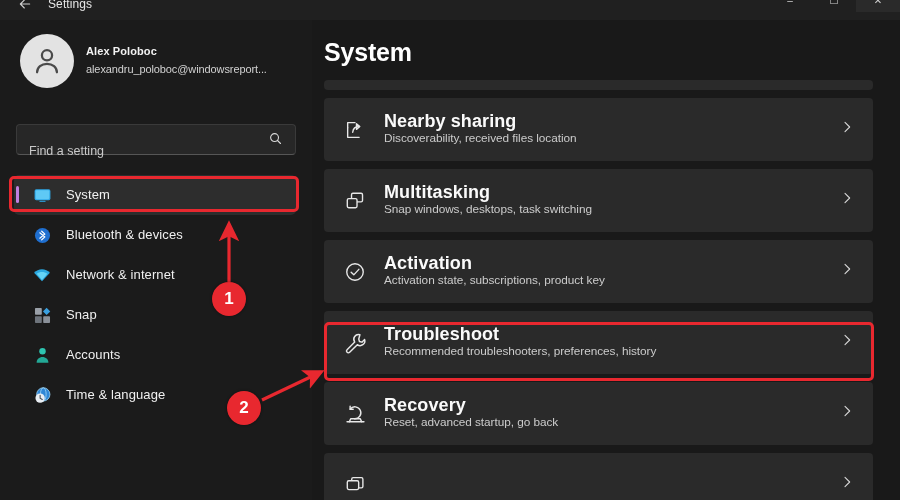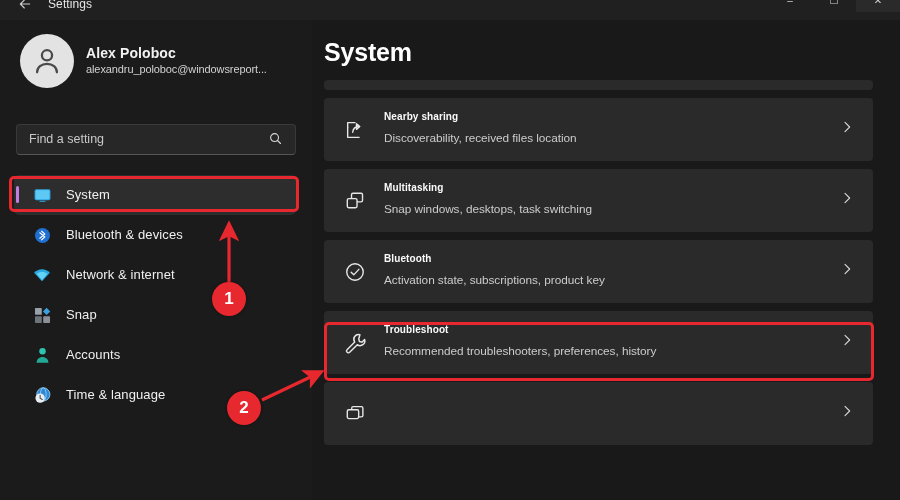--- a/index.html
+++ b/index.html
@@ -44,35 +44,35 @@
     position: absolute; left: 20px; top: 14px; width: 280px; height: 56px;
   }
   .avatar {
     position: absolute; left: 0; top: 0; width: 54px; height: 54px;
     border-radius: 50%; background: #e3e3e3;
     display: flex; align-items: center; justify-content: center;
   }
   .avatar svg { width: 34px; height: 34px; display: block; }
   .user-name {
     position: absolute; left: 66px; top: 11px;
-    font-size: 14px; font-weight: bold; color: #f2f2f2; letter-spacing: .1px;
+    font-size: 11px; font-weight: bold; color: #f2f2f2; letter-spacing: .1px;
   }
   .user-mail {
     position: absolute; left: 66px; top: 29px;
     font-size: 11px; color: #d2d2d2; letter-spacing: -.1px;
     white-space: nowrap; max-width: 232px; overflow: hidden;
   }
 
   .searchbox {
     position: absolute; left: 16px; top: 104px; width: 280px; height: 31px;
     background: #272727; border: 1px solid #3a3a3a; border-bottom-color: #565656;
     border-radius: 4px;
   }
   .searchbox .ph {
-    position: absolute; left: 12px; top: 0; height: 29px; line-height: 29px;
+    position: absolute; left: 12px; top: 12px; height: 29px; line-height: 29px;
     font-size: 12.5px; color: #c9c9c9;
   }
   .searchbox .mag {
     position: absolute; right: 10px; top: 6px; width: 17px; height: 17px;
     color: #d8d8d8;
   }
   .searchbox .mag svg { width: 15px; height: 15px; display:block; }
 
   .navlist { position: absolute; left: 0; top: 155px; width: 312px; }
   .nav-item {
@@ -113,21 +113,21 @@
     position: relative; width: 549px; height: 63px;
     background: #2a2a2a; border-radius: 4px; margin-bottom: 8px;
   }
   .row-ico {
     position: absolute; left: 18px; top: 19px; width: 26px; height: 26px;
     color: #e8e8e8; display: flex; align-items: center; justify-content: center;
   }
   .row-ico svg { display: block; }
   .row-title {
     position: absolute; left: 60px; top: 13px;
-    font-size: 10px; font-weight: bold; color: #fafafa; letter-spacing: .1px;
+    font-size: 18px; font-weight: bold; color: #fafafa; letter-spacing: .1px;
   }
   .row-sub {
     position: absolute; left: 60px; top: 33px;
     font-size: 11.8px; color: #cccccc; letter-spacing: -.05px;
   }
   .row-chev {
     position: absolute; right: 16px; top: 21px; width: 18px; height: 18px;
     color: #d8d8d8;
   }
   .row-chev svg { display: block; }
@@ -311,21 +311,21 @@
         </div>
       </div>
 
       <div class="row">
         <div class="row-ico">
           <svg width="22" height="22" viewBox="0 0 24 24" fill="none" stroke="#e8e8e8" stroke-width="1.5" stroke-linecap="round" stroke-linejoin="round">
             <circle cx="12" cy="12" r="9"></circle>
               <path d="M7.8 12.2l2.9 2.9 5.5-6"></path>
           </svg>
         </div>
-        <div class="row-title">Bluetooth</div>
+        <div class="row-title">Activation</div>
         <div class="row-sub">Activation state, subscriptions, product key</div>
         <div class="row-chev">
           <svg viewBox="0 0 24 24" width="16" height="16" fill="none" stroke="#d8d8d8" stroke-width="1.6" stroke-linecap="round" stroke-linejoin="round">
               <path d="M9 5l7 7-7 7"></path>
             </svg>
         </div>
       </div>
 
       <div class="row">
         <div class="row-ico">
@@ -335,20 +335,37 @@
         </div>
         <div class="row-title">Troubleshoot</div>
         <div class="row-sub">Recommended troubleshooters, preferences, history</div>
         <div class="row-chev">
           <svg viewBox="0 0 24 24" width="16" height="16" fill="none" stroke="#d8d8d8" stroke-width="1.6" stroke-linecap="round" stroke-linejoin="round">
               <path d="M9 5l7 7-7 7"></path>
             </svg>
         </div>
       </div>
 
+      <div class="row">
+        <div class="row-ico">
+          <svg width="23" height="23" viewBox="0 0 24 24" fill="none" stroke="#e8e8e8" stroke-width="1.5" stroke-linecap="round" stroke-linejoin="round">
+            <path d="M6.4 3.3v3.2h3.2"></path>
+            <path d="M6.4 6.5a6.2 6.2 0 114.6 9.9"></path>
+            <path d="M3.2 19.6h17.6"></path>
+            <path d="M5.6 19.6l1.4-3.2h10l1.4 3.2"></path>
+          </svg>
+        </div>
+        <div class="row-title">Recovery</div>
+        <div class="row-sub">Reset, advanced startup, go back</div>
+        <div class="row-chev">
+          <svg viewBox="0 0 24 24" width="16" height="16" fill="none" stroke="#d8d8d8" stroke-width="1.6" stroke-linecap="round" stroke-linejoin="round">
+              <path d="M9 5l7 7-7 7"></path>
+            </svg>
+        </div>
+      </div>
 
       <div class="row">
         <div class="row-ico">
           <svg width="22" height="22" viewBox="0 0 24 24" fill="none" stroke="#e8e8e8" stroke-width="1.5" stroke-linejoin="round">
             <rect x="3.6" y="7.4" width="12.4" height="9.6" rx="1.6"></rect>
             <path d="M16"></path>
               <path d="M8.4 7.4V5.6a1.6 1.6 0 011.6-1.6h9a1.6 1.6 0 011.6 1.6v8a1.6 1.6 0 01-1.6 1.6H16"></path>
           </svg>
         </div>
         <div class="row-sub"></div>

